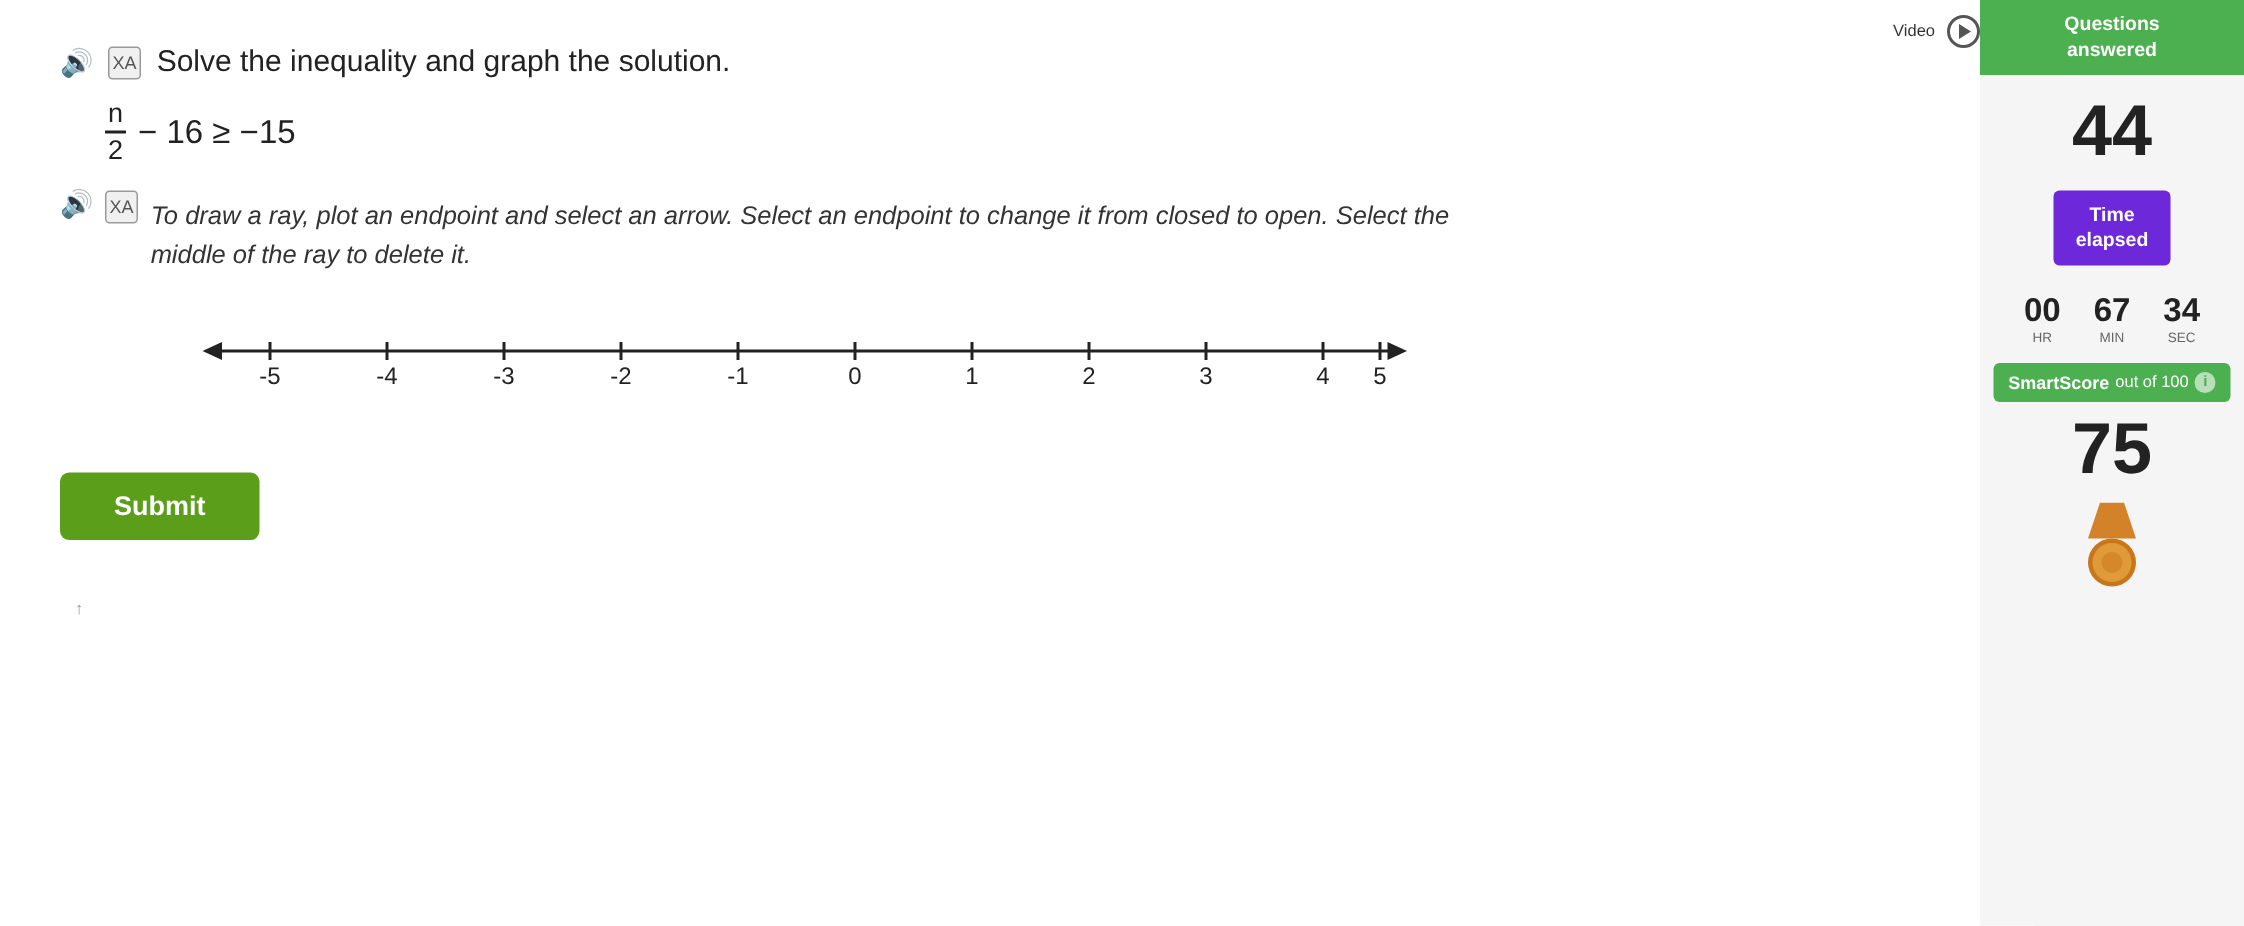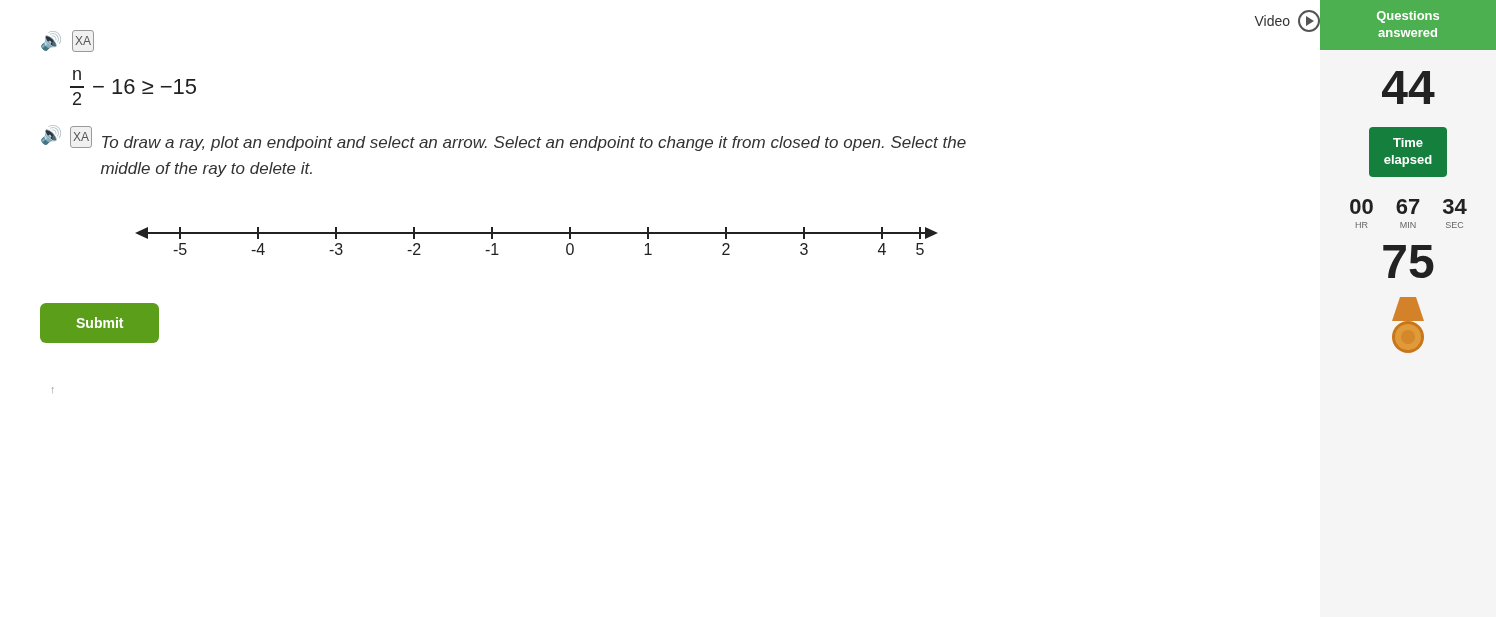--- a/index.html
+++ b/index.html
@@ -40,21 +40,21 @@
     .video-area {
       position: absolute;
       right: 176px;
       top: 10px;
       display: flex;
       align-items: center;
       gap: 8px;
     }
 
     .video-label {
-      font-size: 14px;
+      font-size: 11px;
       color: #333;
     }
 
     .video-play-icon {
       width: 22px;
       height: 22px;
       border: 2px solid #555;
       border-radius: 50%;
       display: flex;
       align-items: center;
@@ -87,21 +87,21 @@
     .questions-count {
       font-size: 48px;
       font-weight: bold;
       color: #222;
       text-align: center;
       margin-top: 10px;
     }
 
     
     .time-elapsed-badge {
-      background: #15803d;
+      background: #6d28d9;
       color: #fff;
       font-size: 13px;
       font-weight: bold;
       text-align: center;
       padding: 8px 15px;
       border-radius: 4px;
       margin-top: 12px;
       line-height: 1.3;
     }
 
@@ -261,24 +261,24 @@
       height: 60px;
     }
 
     
     .submit-button {
       background: #5a9e1a;
       color: #fff;
       border: none;
       border-radius: 6px;
       padding: 12px 36px;
-      font-size: 14px;
+      font-size: 18px;
       font-weight: bold;
       cursor: pointer;
-      margin-top: 6px;
+      margin-top: 17px;
     }
 
     
     .cursor-hint {
       font-size: 11px;
       color: #999;
       margin-top: 40px;
       margin-left: 10px;
     }
   </style>
@@ -310,20 +310,25 @@
     <div class="timer-unit">
       <span class="timer-value">67</span>
       <span class="timer-label">MIN</span>
     </div>
     <div class="timer-unit">
       <span class="timer-value">34</span>
       <span class="timer-label">SEC</span>
     </div>
   </div>
 
+  <div class="smartscore-badge">
+    <span>SmartScore</span>
+    <span style="font-weight:normal; font-size:11px;">out of 100</span>
+    <div class="info-icon">i</div>
+  </div>
 
   <div class="smartscore-number">75</div>
 
   <div class="medal-icon">
     <svg width="44" height="60" viewBox="0 0 44 60">
 
       <polygon points="14,0 30,0 38,24 6,24" fill="#d4822a"></polygon>
 
       <circle cx="22" cy="40" r="16" fill="#c8761a"></circle>
       <circle cx="22" cy="40" r="13" fill="#e09a3a"></circle>
@@ -336,20 +341,21 @@
 <div class="main-content">
 
   
   <div class="question-line">
     <span class="sound-icon">🔊</span>
     <span class="translate-icon">
       <svg width="20" height="18" viewBox="0 0 20 18" fill="none">
         <text x="2" y="13" font-size="12" fill="#555" font-family="Arial">XA</text>
       </svg>
     </span>
+    <span class="question-text">Solve the inequality and graph the solution.</span>
   </div>
 
   
   <div class="math-expression">
     <span class="fraction">
       <span class="numerator">n</span>
       <span class="denominator">2</span>
     </span>
     <span>− 16 ≥ −15</span>
   </div>

